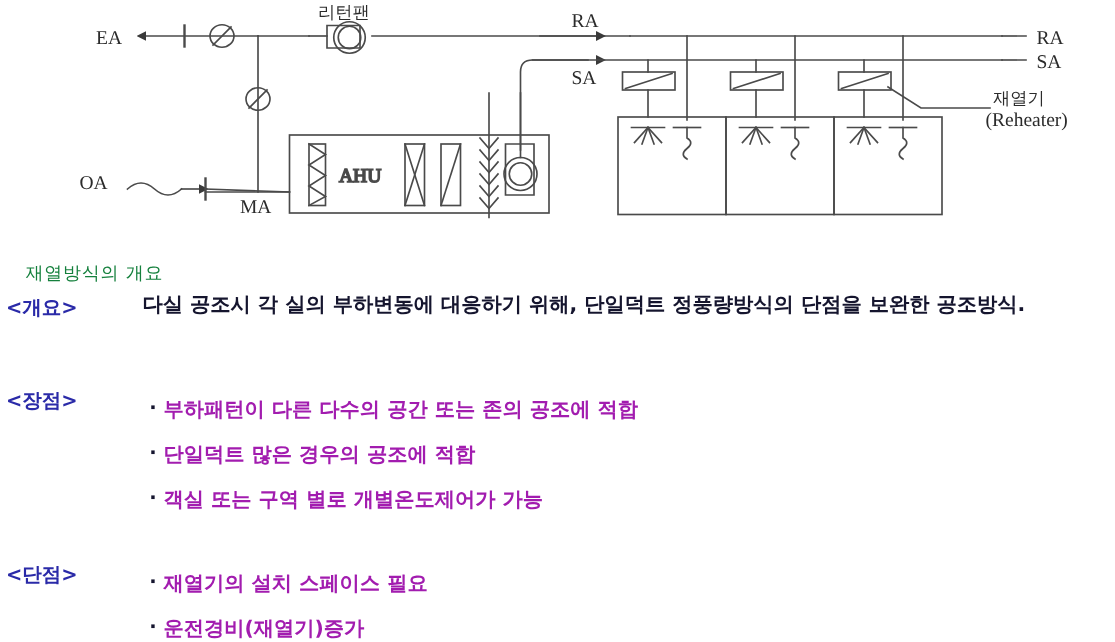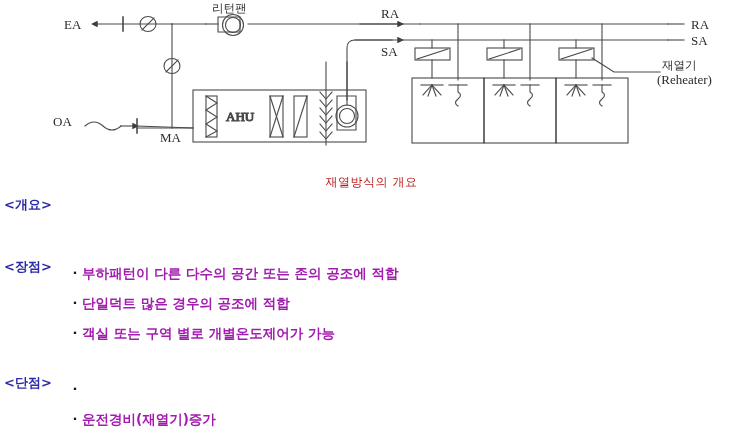--- a/index.html
+++ b/index.html
@@ -20,34 +20,36 @@
     fill:#2b2b2b;
   }
   .dgm-label-kr{
     font-family:"DejaVu Sans", sans-serif;
     font-size:11.5px;
     fill:#2b2b2b;
   }
   .caption{
     position:absolute;
     left:0;right:0;top:174px;
-    text-align:center;
+    text-align:left;
     font-family:"DejaVu Sans", sans-serif;
     font-size:12px;
-    color:#b91c1c;
+    color:#15803d;
     letter-spacing:0.5px;
+    padding-left:17px;
   }
   .text-body{
     position:absolute;
     left:0;top:196px;width:743px;
   }
   .sect{
     display:flex;
     align-items:flex-start;
     margin-bottom:2px;
+    gap:27px;
   }
   .sect-head{
     color:#2a2aa8;
     font-family:"DejaVu Sans", sans-serif;
     font-weight:bold;
     font-size:13px;
     width:68px;
     flex:0 0 68px;
     text-align:left;
     padding-left:4px;
@@ -280,20 +282,21 @@
     <text x="657" y="84" class="dgm-label">(Reheater)</text>
   </svg>
 </div>
 
 <div class="caption">재열방식의 개요</div>
 
 <div class="text-body">
 
   <div class="sect">
     <div class="sect-head">&lt;개요&gt;</div>
+    <div class="sect-body">다실 공조시 각 실의 부하변동에 대응하기 위해, 단일덕트 정풍량방식의 단점을 보완한 공조방식.</div>
   </div>
 
   <div class="sect block-gap-pros">
     <div class="sect-head">&lt;장점&gt;</div>
     <div class="sect-body">
       <div class="bullet-row">
         <span class="bullet-dot">·</span>
         <span class="bullet-text">부하패턴이 다른 다수의 공간 또는 존의 공조에 적합</span>
       </div>
       <div class="bullet-row">
@@ -305,20 +308,21 @@
         <span class="bullet-text">객실 또는 구역 별로 개별온도제어가 가능</span>
       </div>
     </div>
   </div>
 
   <div class="sect block-gap-cons">
     <div class="sect-head">&lt;단점&gt;</div>
     <div class="sect-body">
       <div class="bullet-row">
         <span class="bullet-dot">·</span>
+        <span class="bullet-text">재열기의 설치 스페이스 필요</span>
       </div>
       <div class="bullet-row">
         <span class="bullet-dot">·</span>
         <span class="bullet-text">운전경비(재열기)증가</span>
       </div>
 
     </div>
   </div>
 
 </div>

